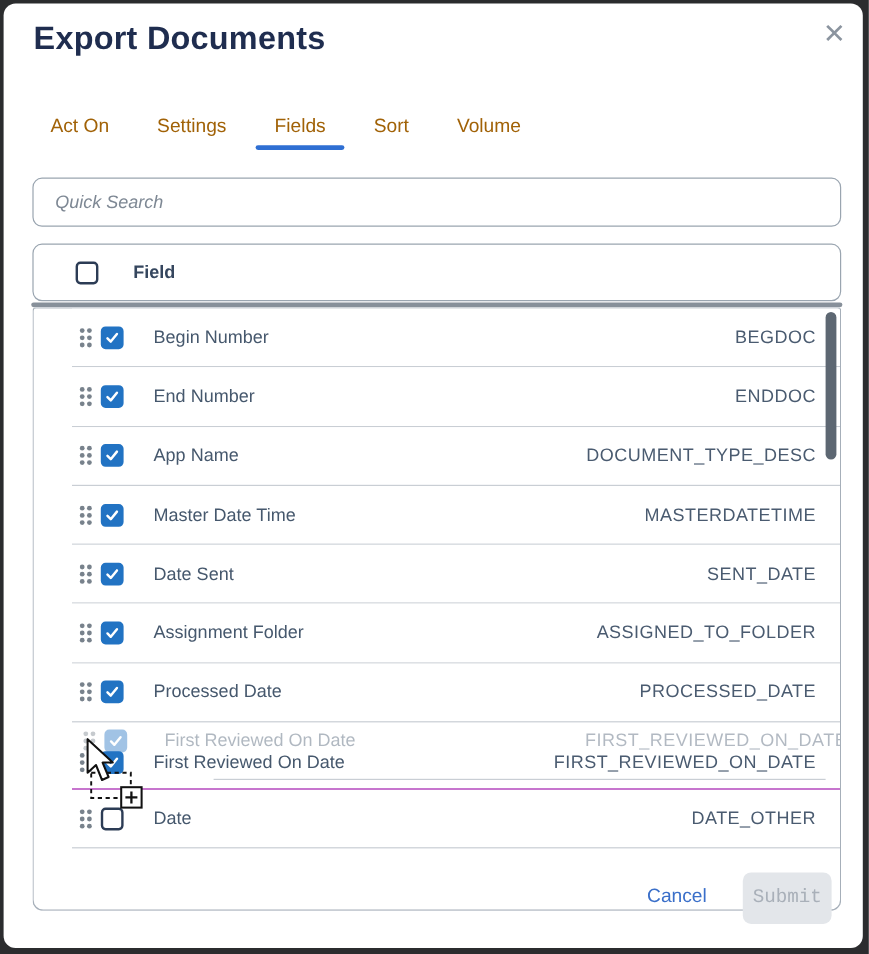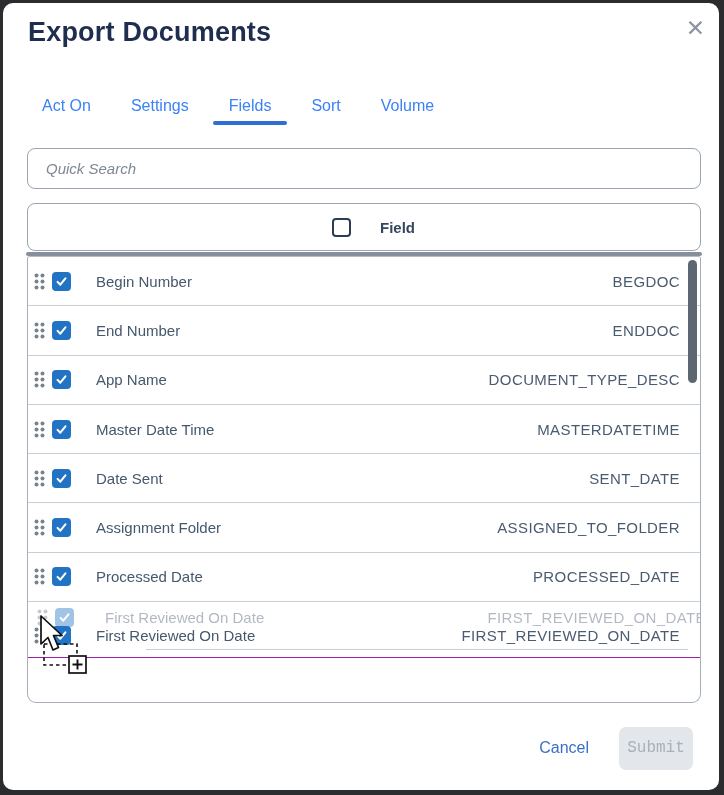--- a/index.html
+++ b/index.html
@@ -8,40 +8,40 @@
 
   .dialog { position:absolute; left:3px; top:3px; width:716px; height:787px;
     background:#fff; border-radius:10px; }
 
   .title { position:absolute; left:25px; top:14px; font-size:27px; font-weight:700;
     color:var(--title-navy,#1f2d4f); letter-spacing:.2px; }
   .close { position:absolute; right:14px; top:14px; font-size:23px; line-height:1;
     color:#8b949f; font-weight:400; cursor:pointer; }
 
   .tabs { position:absolute; left:39px; top:92px; display:flex; gap:40px; }
-  .tab { font-size:16px; color:#3b82f6; position:relative; padding:2px 0 6px 0; cursor:pointer; }
+  .tab { font-size:16px; color:#a16207; position:relative; padding:2px 0 6px 0; cursor:pointer; }
   .tab.active::after { content:""; position:absolute; left:-16px; right:-16px; bottom:-4px;
     height:4px; border-radius:2px; background:var(--accent-blue,#2f6fd3); }
 
   .search { position:absolute; left:24px; top:145px; width:674px; height:41px;
     border:1px solid #9aa5b0; border-radius:8px; padding:0 18px; font-size:15px;
     font-style:italic; color:#0f766e; outline:none; font-family:inherit; background:#fff; }
   .search::placeholder { color:#7e8894; font-style:italic; }
 
   .field-header { position:absolute; left:24px; top:200px; width:674px; height:48px;
     border:1px solid #9aa5b0; border-radius:8px; display:flex; align-items:center;
-    background:#fff; padding-left:12px;justify-content:center; }
+    background:#fff; padding-left:28px; }
   .field-header .label { font-size:15px; font-weight:700; color:#35465e; margin-left:29px; }
 
   .gray-bar { position:absolute; left:23px; top:249px; width:676px; height:4px;
     background:#87909a; border-radius:2px; }
 
-  .list { position:absolute; left:24px; top:253px; width:674px; height:447px;
+  .list { position:absolute; left:24px; top:253px; width:674px; height:503px;
     border:1px solid #a6afb9; border-top-color:#b4bcc4; border-radius:3px 3px 9px 9px;
-    overflow:hidden; background:#fff; }
+    overflow:hidden; background:#fff;padding-left:32px; }
 
   .row { display:flex; align-items:center; height:49.3px; padding:0 20px 0 6px;
     border-bottom:1px solid #c9ced4; background:#fff; }
   .handle { width:11px; height:17px; flex:none; cursor:grab; }
   .cb { width:19px; height:19px; flex:none; margin-left:7px; border-radius:4px;
     border:2px solid #2c3c55; background:#fff; display:flex; align-items:center;
     justify-content:center; cursor:pointer; }
   .cb.checked { background:var(--checkbox-blue,#2273c3); border-color:var(--checkbox-blue,#2273c3); }
   .cb svg { display:none; }
   .cb.checked svg { display:block; }
@@ -282,20 +282,39 @@
 
       <svg class="cursor-svg" viewBox="0 0 56 64">
         <rect x="9" y="33" width="33" height="21" fill="none" stroke="#111" stroke-width="1.6" stroke-dasharray="3.5,3"></rect>
         <rect x="34" y="45" width="17" height="17" fill="#fff" stroke="#111" stroke-width="1.7"></rect>
         <line x1="42.5" y1="48.5" x2="42.5" y2="58.5" stroke="#111" stroke-width="1.9"></line>
         <line x1="37.5" y1="53.5" x2="47.5" y2="53.5" stroke="#111" stroke-width="1.9"></line>
         <polygon points="6,5 6,33 13,26.5 18,39 23.5,36.5 18.5,24.5 27,24.5" fill="#fff" stroke="#111" stroke-width="1.7" stroke-linejoin="round"></polygon>
       </svg>
     </div>
 
+    <div id="rows-after">
+  <div class="row">
+    <svg class="handle" viewBox="0 0 11 17">
+      <g fill="#78828c">
+        <circle cx="2.5" cy="2.5" r="2"></circle>
+              <circle cx="8.5" cy="2.5" r="2"></circle>
+        <circle cx="2.5" cy="8.5" r="2"></circle>
+              <circle cx="8.5" cy="8.5" r="2"></circle>
+        <circle cx="2.5" cy="14.5" r="2"></circle>
+              <circle cx="8.5" cy="14.5" r="2"></circle>
+      </g>
+    </svg>
+    <span class="cb">
+      
+    </span>
+    <span class="fname">Date</span>
+    <span class="fcode">DATE_OTHER</span>
+  </div>
+</div>
 
     <div class="scroll-thumb"></div>
   </div>
 
   <div class="footer">
     <span class="cancel">Cancel</span>
     <button class="submit" disabled="">Submit</button>
   </div>
 
 </div>

